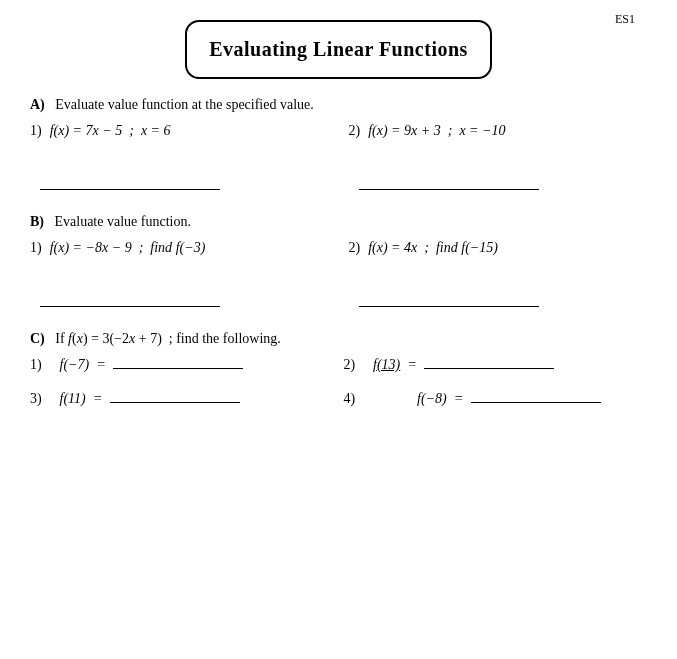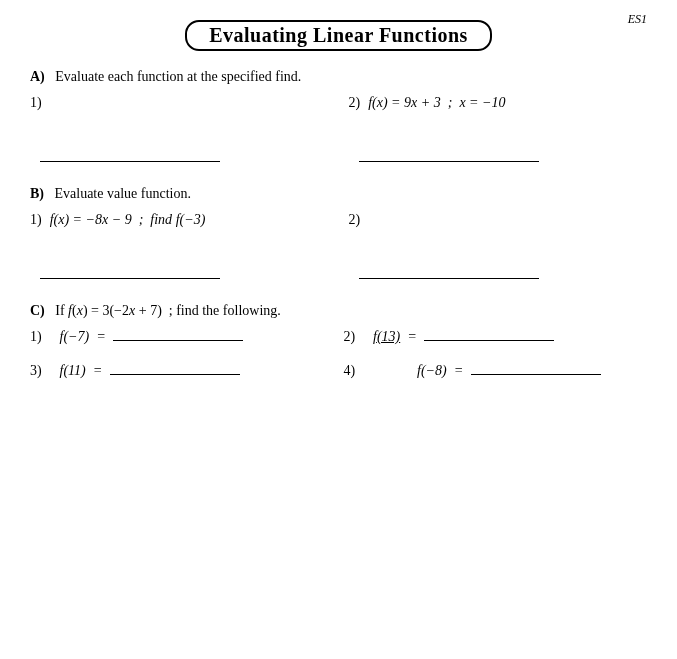--- a/index.html
+++ b/index.html
@@ -29,32 +29,31 @@
       display: flex;
       justify-content: center;
       align-items: center;
       margin-bottom: 18px;
       position: relative;
     }
 
     .title-box {
       border: 2px solid #000;
       border-radius: 14px;
-      padding: 2px 22px;
+      padding: 16px 22px;
       font-size: 20px;
       font-weight: bold;
       letter-spacing: 0.5px;
     }
 
     .es1-label {
       position: absolute;
-      right: 0;
+      right: 12px;
       top: -8px;
       font-size: 12px;
-      font-style: italic;
     }
 
     .section {
       margin-bottom: 24px;
     }
 
     .section-header {
       font-size: 14px;
       margin-bottom: 10px;
     }
@@ -138,26 +137,29 @@
   <div class="header">
     <div class="title-box">
       <span>Evaluating Linear Functions</span>
     </div>
     <span class="es1-label">ES1</span>
   </div>
 
   <div class="section">
     <div class="section-header">
       <span class="section-label">A)</span>
-      &nbsp;&nbsp;<span>Evaluate each function at the specified find.</span>
+      &nbsp;&nbsp;<span>Evaluate value function at the specified value.</span>
     </div>
     <div class="problems-row">
       <div class="problem">
         <div class="problem-text">
           <span class="problem-number">1)</span>
+          <span class="math italic">
+            <i>f</i>(<i>x</i>) = 7<i>x</i> − 5 &nbsp;; &nbsp;<i>x</i> = 6
+          </span>
         </div>
         <div class="answer-line"></div>
       </div>
       <div class="problem">
         <div class="problem-text">
           <span class="problem-number">2)</span>
           <span class="math italic">
             <i>f</i>(<i>x</i>) = 9<i>x</i> + 3 &nbsp;; &nbsp;<i>x</i> = −10
           </span>
         </div>
@@ -177,20 +179,23 @@
           <span class="problem-number">1)</span>
           <span class="math italic">
             <i>f</i>(<i>x</i>) = −8<i>x</i> − 9 &nbsp;; &nbsp;find <i>f</i>(−3)
           </span>
         </div>
         <div class="answer-line"></div>
       </div>
       <div class="problem">
         <div class="problem-text">
           <span class="problem-number">2)</span>
+          <span class="math italic">
+            <i>f</i>(<i>x</i>) = 4<i>x</i> &nbsp;; &nbsp;find <i>f</i>(−15)
+          </span>
         </div>
         <div class="answer-line"></div>
       </div>
     </div>
   </div>
 
   <div class="section section-c">
     <div class="section-header">
       <span class="section-label">C)</span>
       &nbsp;&nbsp;<span>If <i>f</i>(<i>x</i>) = 3(−2<i>x</i> + 7) &nbsp;; find the following.</span>

